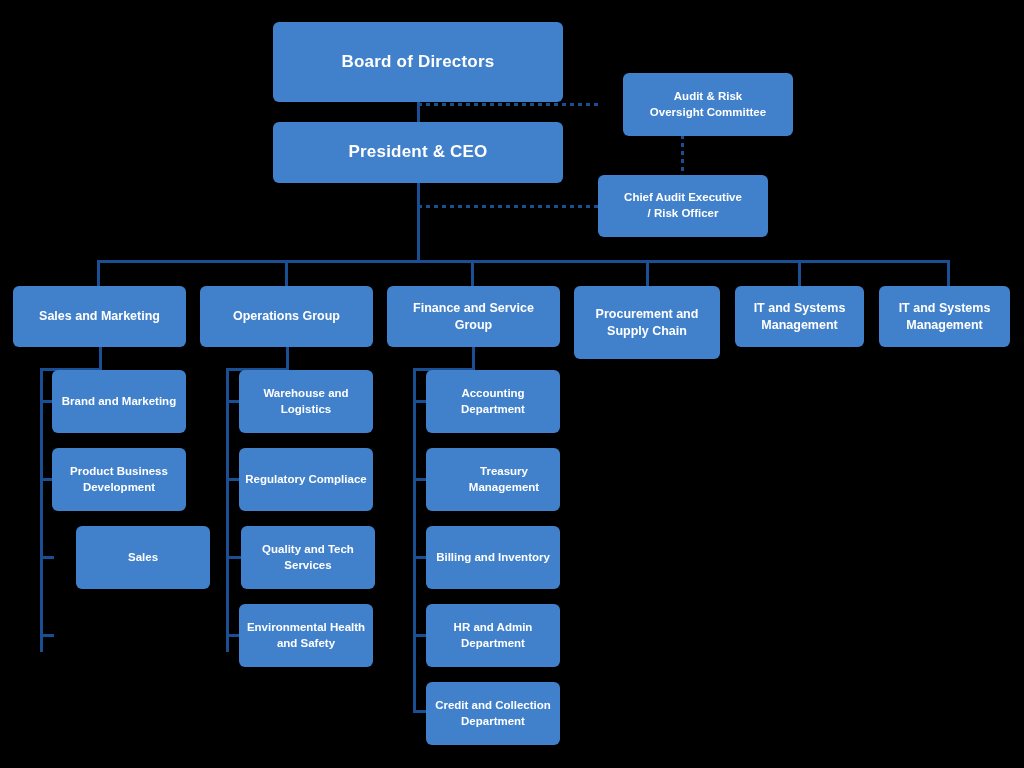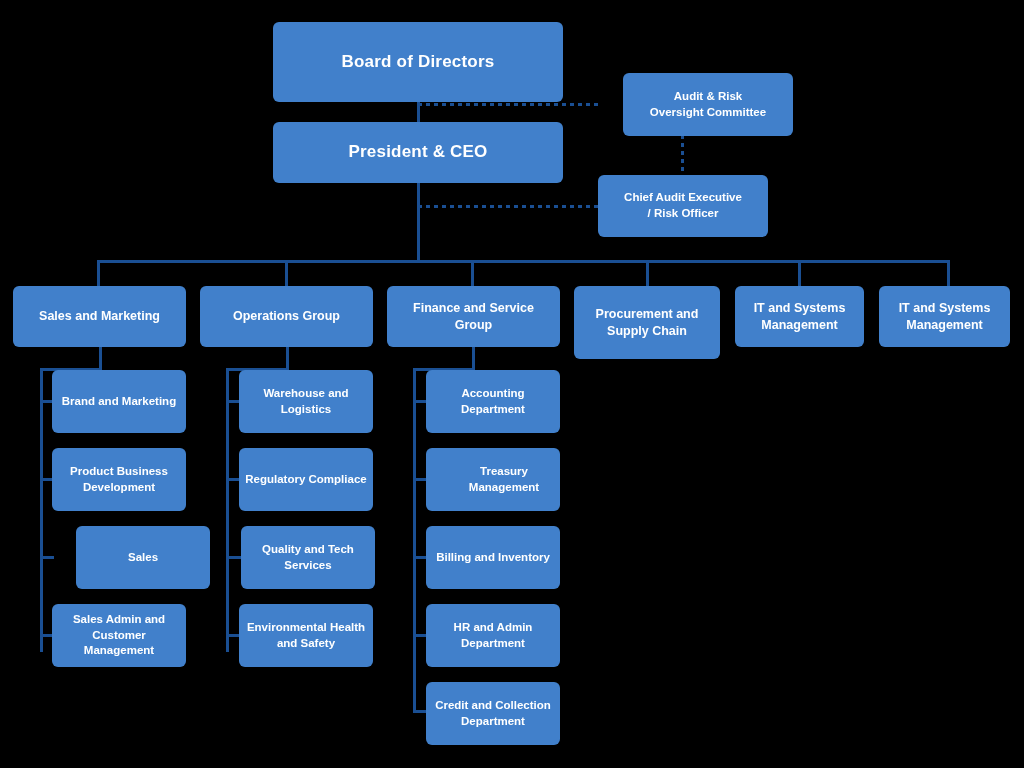--- a/index.html
+++ b/index.html
@@ -116,23 +116,20 @@
 
   <div class="node t3" style="left:52px;top:370px;width:134px;height:63px;align-items:center;">
     <span>Brand and Marketing</span>
   </div>
   <div class="node t3" style="left:52px;top:448px;width:134px;height:63px;">
     <span>Product Business Development</span>
   </div>
   <div class="node t3" style="left:52px;top:526px;width:134px;height:63px;margin-left:24px;">
     <span>Sales</span>
   </div>
-  <div class="node t3" style="left:52px;top:604px;width:134px;height:63px;">
-    <span>Sales Admin and Customer Management</span>
-  </div>
 
   <div class="node t3" style="left:239px;top:370px;width:134px;height:63px;">
     <span>Warehouse and Logistics</span>
   </div>
   <div class="node t3" style="left:239px;top:448px;width:134px;height:63px;">
     <span>Regulatory Compliace</span>
   </div>
   <div class="node t3" style="left:241px;top:526px;width:134px;height:63px;">
     <span>Quality and Tech Services</span>
   </div>

